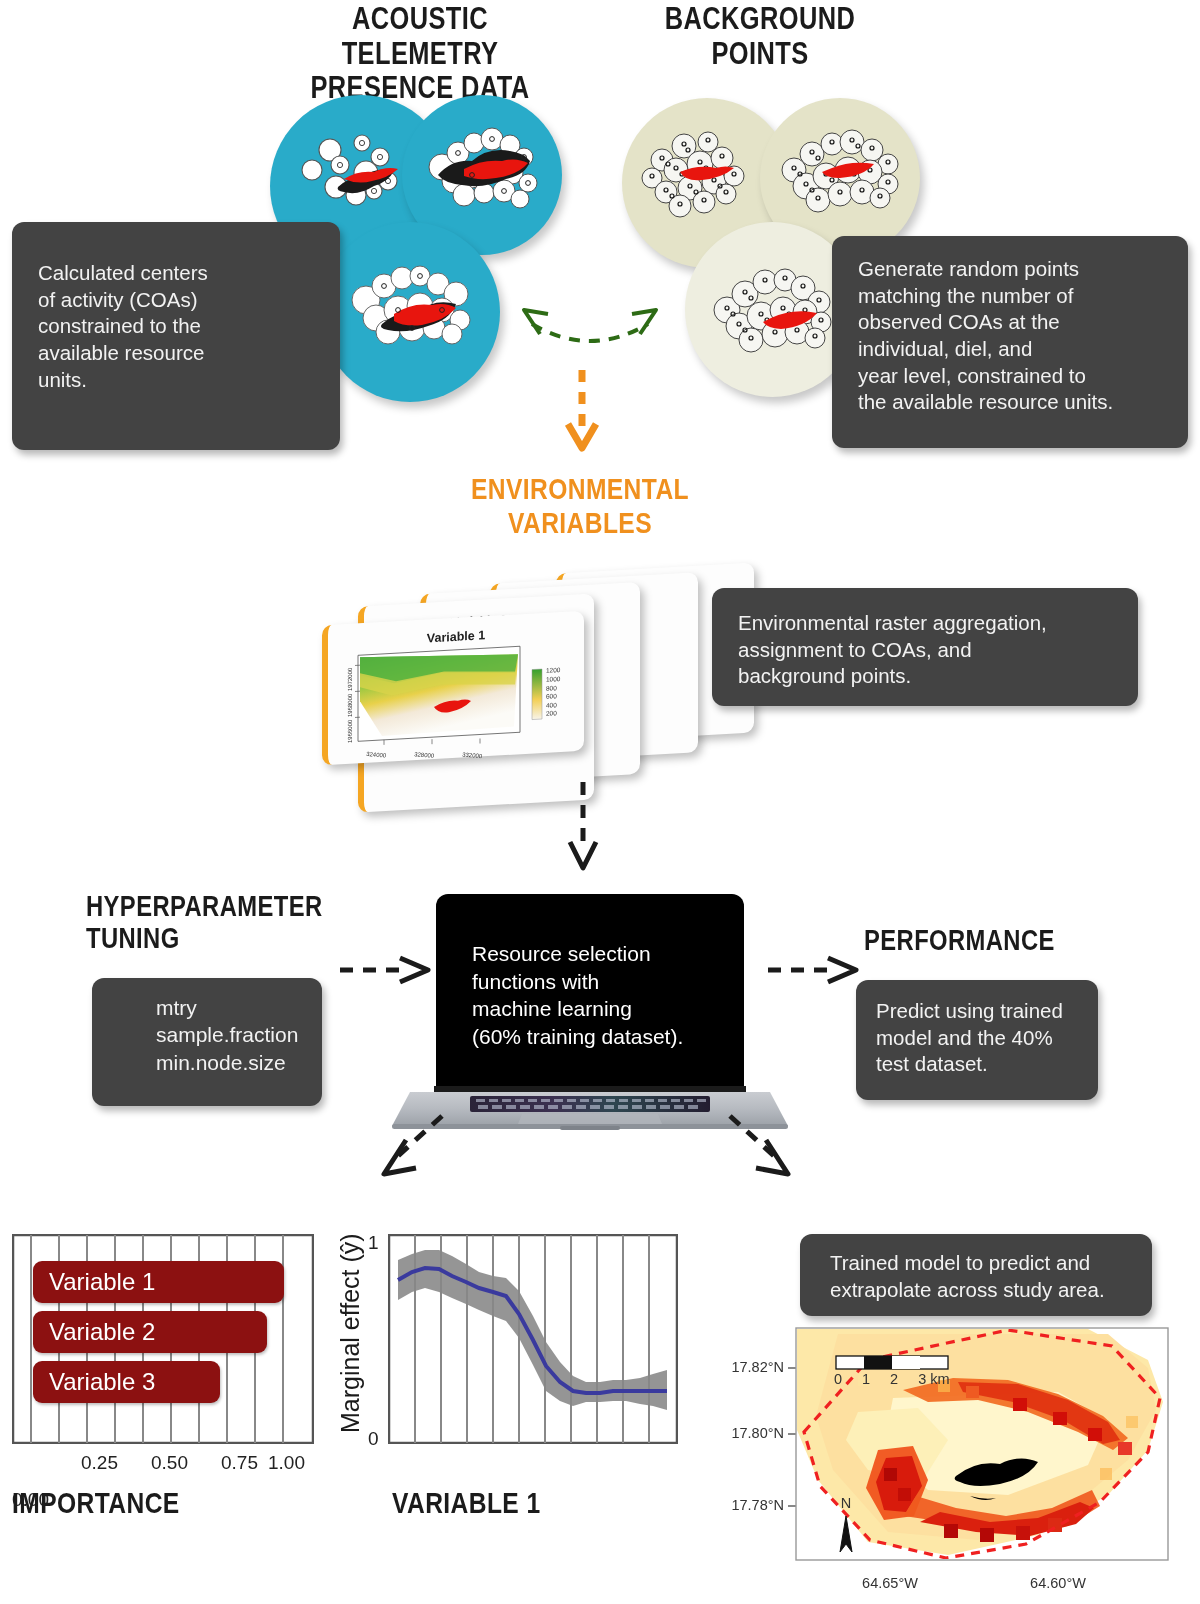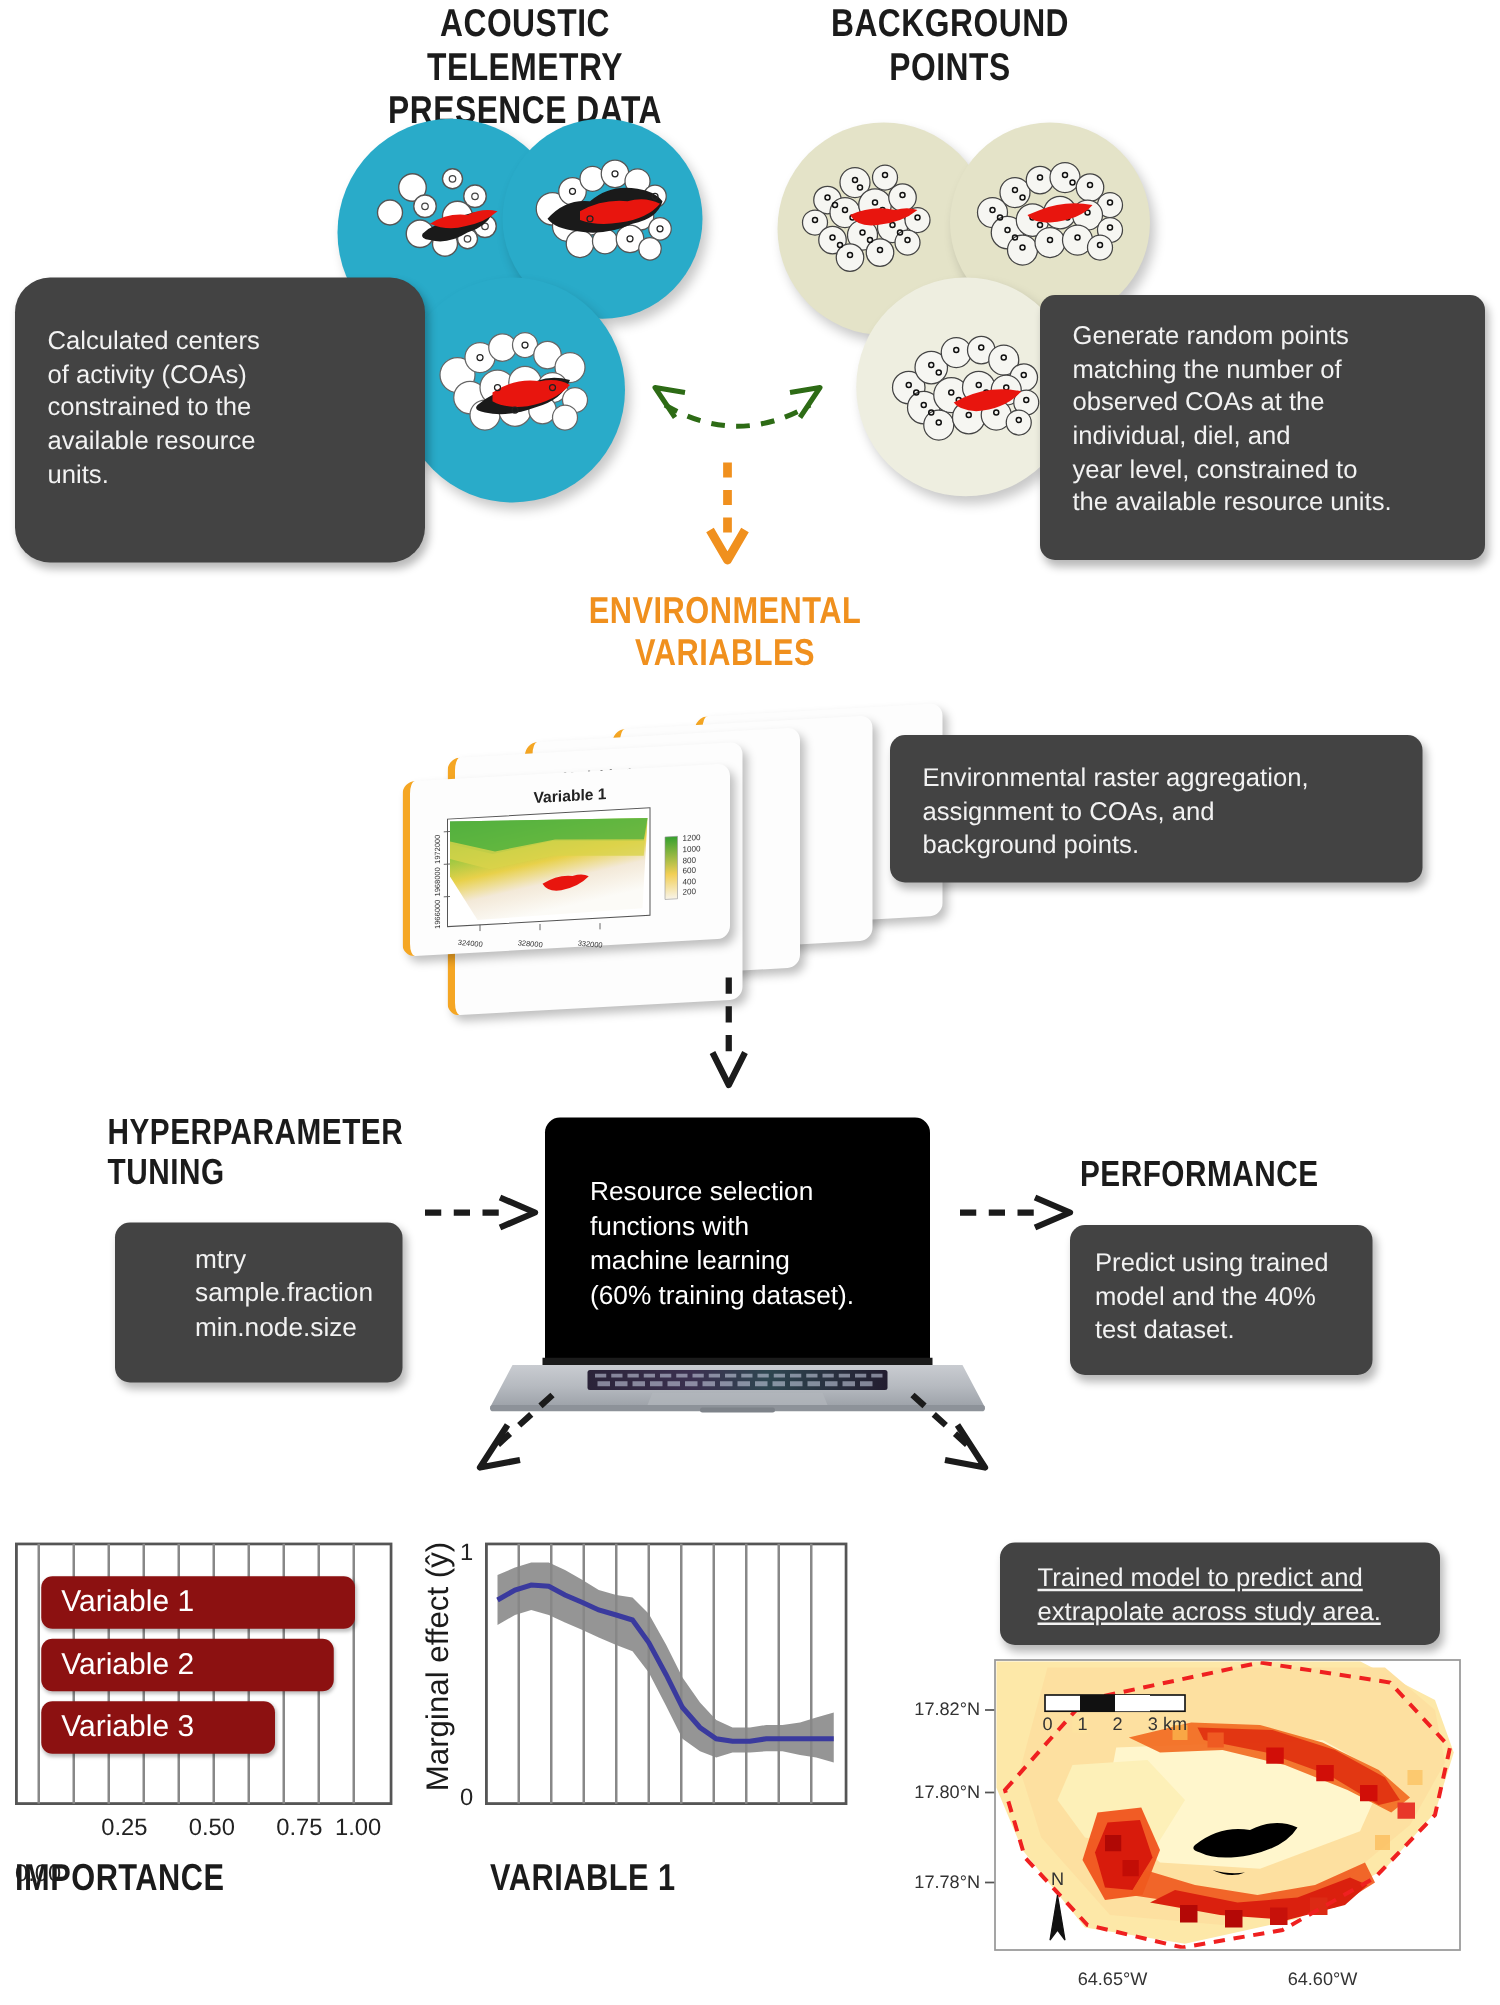--- a/index.html
+++ b/index.html
@@ -313,21 +313,21 @@
           <circle cx="136" cy="98" r="2"></circle>
         <circle cx="66" cy="116" r="2"></circle>
           <circle cx="90" cy="110" r="2"></circle>
         <circle cx="112" cy="108" r="2"></circle>
           <circle cx="130" cy="114" r="2"></circle>
       </g>
       <path d="M86 96 q22 -10 46 -5 q-12 14 -36 16 q-14 -1 -18 -7 Z" fill="#E8150E"></path>
     </svg>
   </div>
 
-  <div class="abs card" style="left:12px; top:222px; width:328px; height:228px; padding-top:38px;border-radius:28px;">Calculated centers
+  <div class="abs card" style="left:12px; top:222px; width:328px; height:228px; padding-top:38px;">Calculated centers
 of activity (COAs)
 constrained to the
 available resource
 units.</div>
 
   <div class="abs card" style="left:832px; top:236px; width:356px; height:212px; padding-top:20px;">Generate random points
 matching the number of
 observed COAs at the
 individual, diel, and
 year level, constrained to
@@ -674,21 +674,21 @@
         <line x1="79" y1="209" x2="79" y2="218"></line>
       <line x1="131" y1="209" x2="131" y2="218"></line>
         <line x1="183" y1="209" x2="183" y2="218"></line>
       <line x1="235" y1="209" x2="235" y2="218"></line>
         <line x1="287" y1="209" x2="287" y2="218"></line>
     </g>
   </svg>
 
   <div class="abs cond left" style="left:392px; top:1486px; width:240px; font-size:30px;">VARIABLE 1</div>
 
-  <div class="abs card" style="left:800px; top:1234px; width:352px; height:82px; padding:16px 0 0 30px; font-size:20.5px;text-decoration:underline;">Trained model to predict and
+  <div class="abs card" style="left:800px; top:1234px; width:352px; height:82px; padding:16px 0 0 30px; font-size:20.5px;">Trained model to predict and
 extrapolate across study area.</div>
 
   <svg class="abs" style="left:708px; top:1320px; width:492px; height:284px;">
 
     <g class="maptick" text-anchor="end">
       <text x="76" y="52">17.82°N</text>
       <text x="76" y="118">17.80°N</text>
       <text x="76" y="190">17.78°N</text>
     </g>
     <g stroke="#555" stroke-width="1.4">

